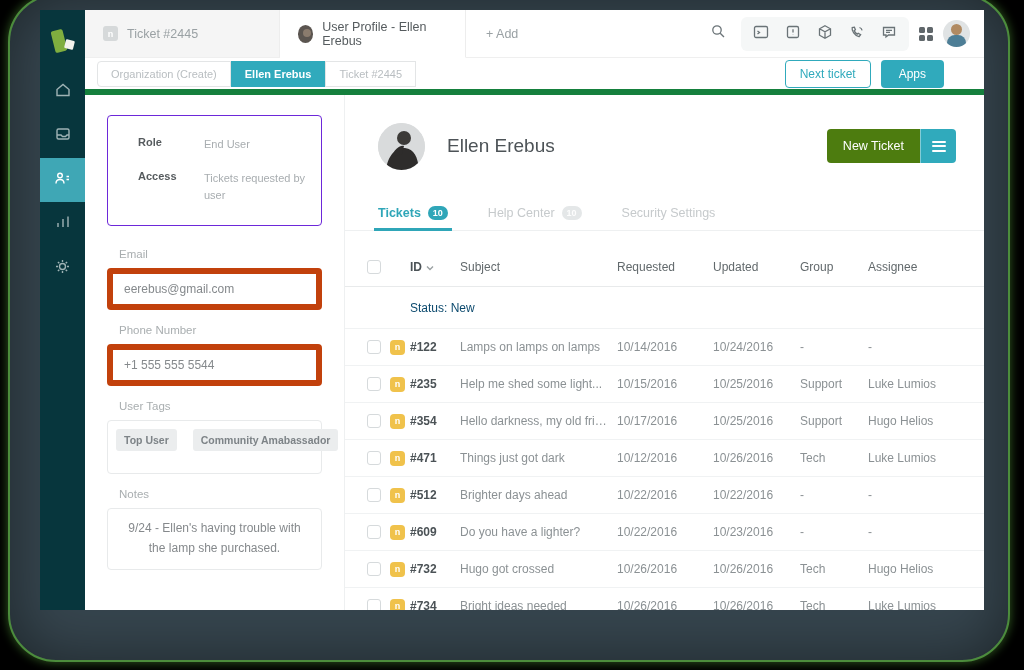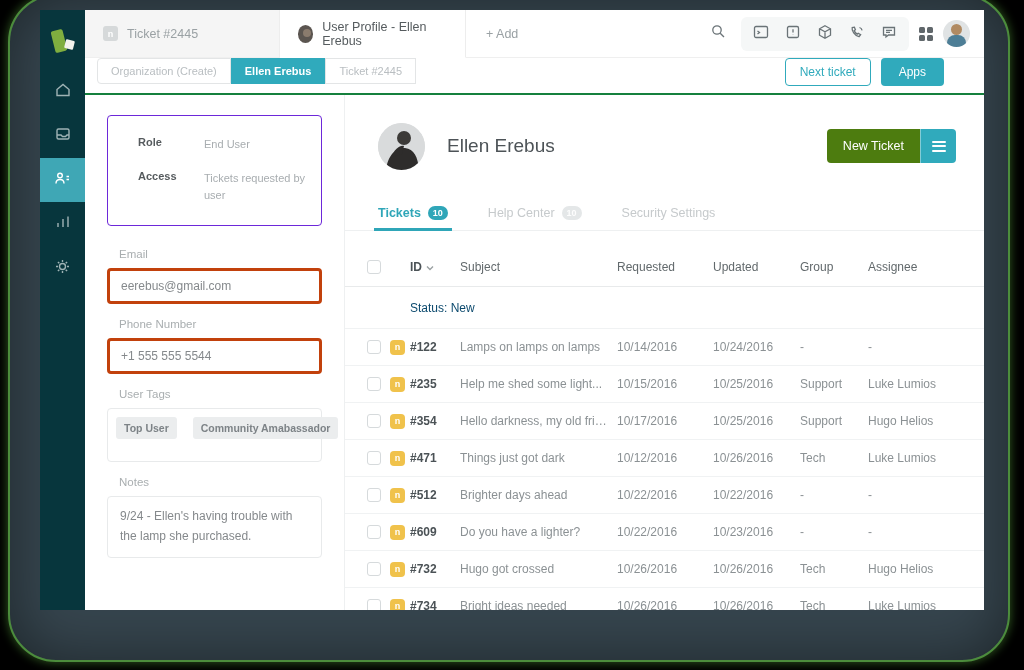--- a/index.html
+++ b/index.html
@@ -41,43 +41,43 @@
   .icon-btn svg { stroke:#6a7377; fill:none; stroke-width:1.3; }
   .icon-group { display:flex; background:#f5f7f7; border-radius:6px; padding:2px 4px; }
   .icon-group .icon-btn { width:32px; height:30px; }
   .grid-icon { display:grid; grid-template-columns:6px 6px; grid-template-rows:6px 6px; gap:2px; cursor:pointer; }
   .grid-icon span { background:#60676b; border-radius:1.5px; }
   .user-avatar { width:27px; height:27px; border-radius:50%; background:#e0e3e4; position:relative; overflow:hidden; cursor:pointer; }
   .user-avatar:before { content:""; position:absolute; left:8px; top:4px; width:11px; height:11px; border-radius:50%; background:#b08a62; }
   .user-avatar:after { content:""; position:absolute; left:4px; top:15px; width:19px; height:13px; border-radius:8px 8px 0 0; background:#4d7e96; }
 
   
-  .toolbar { height:37px; display:flex; align-items:flex-start; padding:0 12px; border-bottom:2px solid #15803d; background:#fff; }
+  .toolbar { height:37px; display:flex; align-items:center; padding:0 12px; border-bottom:6px solid #15803d; background:#fff; }
   .crumb { height:26px; display:flex; align-items:center; padding:0 13px; font-size:11px; border:1px solid #e3e5e6; color:#b9bec1; background:#fff; cursor:pointer; }
   .crumb:first-child { border-radius:4px 0 0 4px; }
   .crumb.active { background:#30aabc; border-color:#30aabc; color:#fff; font-weight:bold; }
   .crumb:last-child { border-radius:0 4px 4px 0; }
   .toolbar-right { margin-left:auto; display:flex; gap:10px; padding-right:28px; }
   .btn-outline { height:28px; padding:0 14px; border:1px solid #30aabc; border-radius:4px; background:#fff; color:#30aabc; font-size:12px; display:flex; align-items:center; cursor:pointer; }
   .btn-solid { height:28px; padding:0 18px; border:none; border-radius:4px; background:#30aabc; color:#fff; font-size:12px; display:flex; align-items:center; cursor:pointer; }
 
   .content { flex:1; display:flex; min-height:0; }
 
   
   .upanel { width:260px; flex:0 0 260px; border-right:1px solid #eef0f1; padding:20px 22px; overflow:hidden; }
   .ucard { border:1px solid #6d28d9; border-radius:4px; padding:20px 14px; margin-bottom:22px; }
   .ucard-row { display:flex; margin-bottom:16px; }
   .ucard-row:last-child { margin-bottom:0; }
   .ucard-label { width:82px; font-size:11px; font-weight:bold; color:#565b5e; padding-left:16px; }
   .ucard-val { flex:1; font-size:11px; color:#a8adb0; line-height:1.6; }
   .flabel { font-size:11.5px; color:#a9aeb0; margin:14px 12px 8px; }
-  .fbox { border:3px solid #c2410c; border-radius:4px; background:#fff; font-size:12px; color:#85898c; padding:8px 11px; min-height:30px; }
+  .fbox { border:6px solid #c2410c; border-radius:4px; background:#fff; font-size:12px; color:#85898c; padding:8px 11px; min-height:30px; }
   .tagbox { border:1px solid #e8eaeb; border-radius:4px; padding:8px; min-height:54px; display:flex; gap:16px; align-items:flex-start; }
   .chip { background:#ebedee; border-radius:3px; padding:5px 8px; font-size:10.5px; font-weight:bold; color:#7d8387; white-space:nowrap; cursor:pointer; }
-  .notesbox { border:1px solid #e8eaeb; border-radius:4px; padding:10px 12px; min-height:62px; font-size:12px; color:#85898c; line-height:1.65; }
+  .notesbox { border:1px solid #e8eaeb; border-radius:4px; padding:10px 12px; min-height:62px; font-size:12px; color:#85898c; line-height:1.65;text-align:center; }
 
   
   .main { flex:1; min-width:0; display:flex; flex-direction:column; overflow:hidden; }
   .phead { height:102px; display:flex; align-items:center; padding:0 28px 0 33px; }
   .pavatar { width:47px; height:47px; border-radius:50%; background:#d9dbdc; overflow:hidden; position:relative; }
   .pavatar svg { position:absolute; left:0; top:0; }
   .pname { font-size:19px; color:#4d5357; margin-left:22px; }
   .newticket { margin-left:auto; display:flex; height:34px; border-radius:4px; overflow:hidden; }
   .nt-main { background:#4d7c0f; color:#fff; font-size:12.5px; display:flex; align-items:center; padding:0 16px; cursor:pointer; }
   .nt-menu { background:#30aabc; border-left:1px solid rgba(255,255,255,.4); width:36px; display:flex; align-items:center; justify-content:center; cursor:pointer; }

